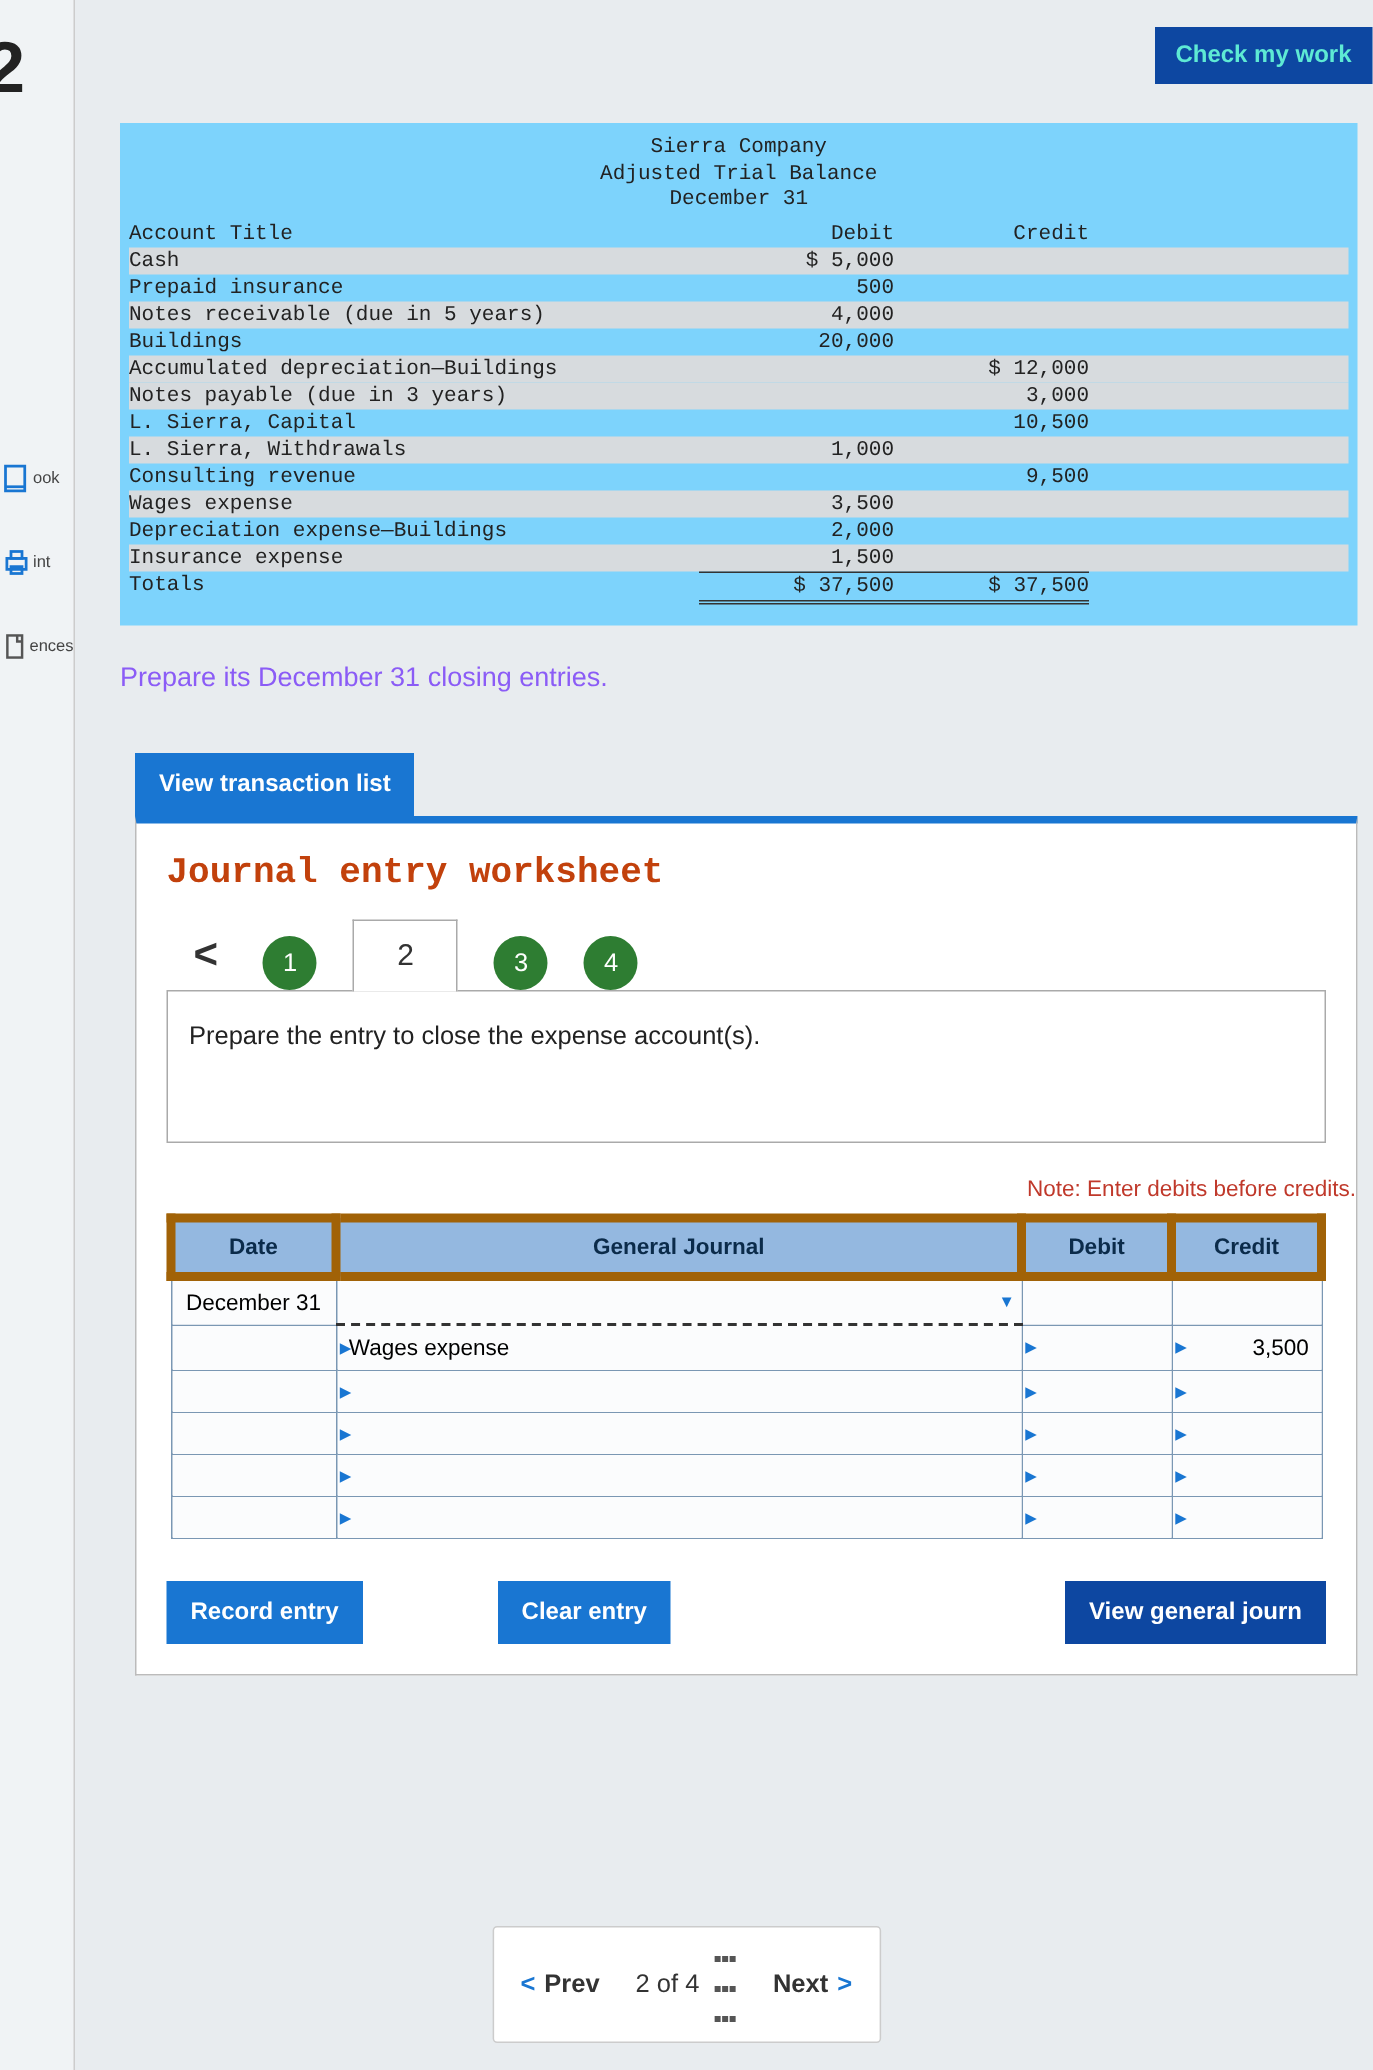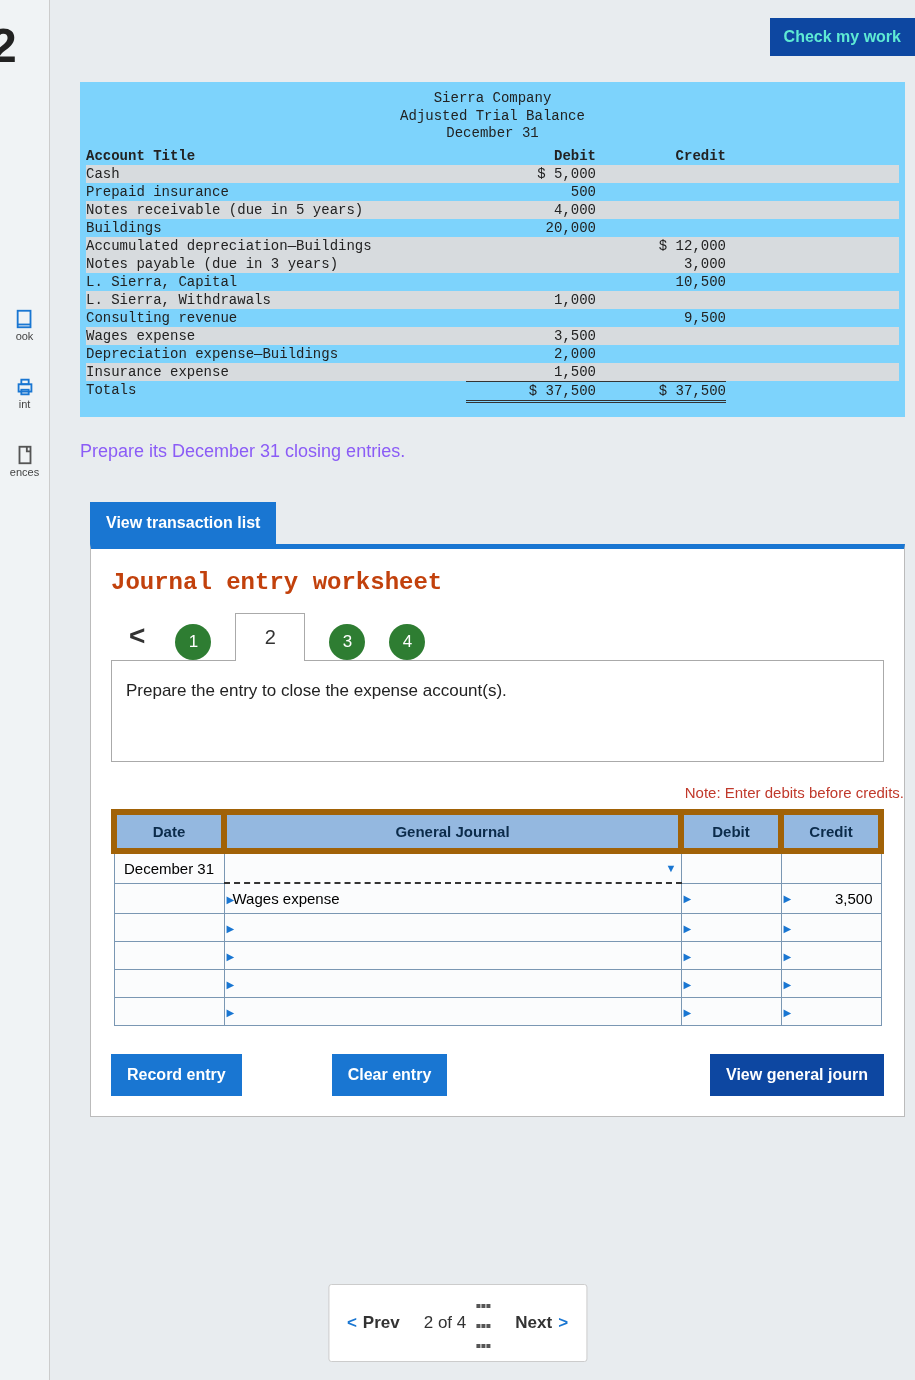--- a/index.html
+++ b/index.html
@@ -18,21 +18,21 @@
   }
   .left-nav {
     position: absolute; left: 0; top: 0; bottom: 0; width: 50px;
     background: #f0f3f5; border-right: 1px solid #ccc;
   }
   .left-big {
     position: absolute; left: -10px; top: 18px;
     font-size: 48px; font-weight: bold; color: #222;
   }
   .left-nav .nav-item {
-    display: flex; flex-direction: column; align-items: center;
+    display: flex; flex-direction: row; align-items: center;
     margin-top: 18px; color: #444; font-size: 11px;
   }
   .left-nav .nav-item svg { width: 22px; height: 22px; }
   .nav-group { position: absolute; left: 0; right: 0; top: 290px; }
   .main {
     position: absolute; left: 80px; top: 82px; right: 10px;
   }
   
   .tb {
     background: #7dd3fc;
@@ -41,21 +41,21 @@
     padding: 8px 6px 14px 6px;
   }
   .tb-title { text-align: center; line-height: 1.25; }
   .tb-grid { margin-top: 4px; }
   .tb-row { display: flex; }
   .tb-row.z { background: #d7dbde; }
   .tb-row > div { padding: 1px 0; }
   .c-title { flex: 0 0 380px; }
   .c-debit { flex: 0 0 130px; text-align: right; }
   .c-credit { flex: 0 0 130px; text-align: right; }
-  .tb-head { font-weight: bold; }
+  .tb-head { font-weight: normal; }
   .tb-totals .c-debit, .tb-totals .c-credit { border-top: 1px solid #333; border-bottom: 3px double #333; }
   .instruction { margin-top: 24px; font-size: 18px; color: #8b5cf6; }
   
   .btn-blue { background: #1976d2; color: #fff; border: none; padding: 12px 16px; font-weight: bold; font-size: 16px; cursor: pointer; text-align: center; }
   .view-tx { margin-top: 40px; margin-left: 10px; display: inline-block; }
   .card-wrap { margin-top: 0; margin-left: 10px; border-top: 5px solid #1976d2; background:#fff; border-left:1px solid #bbb; border-right:1px solid #bbb; border-bottom:1px solid #bbb; padding-bottom:20px;}
   .je-title { font-family: "Courier New", monospace; font-weight: bold; font-size: 24px; color: #c2410c; margin: 20px 0 4px 20px; }
   .tab-row { display: flex; align-items: center; gap: 0; margin: 16px 0 0 20px; position: relative; height: 48px;}
   .tab-prev { font-size: 28px; color: #333; font-weight: bold; padding: 0 18px; cursor: pointer; }
   .tab-step {

